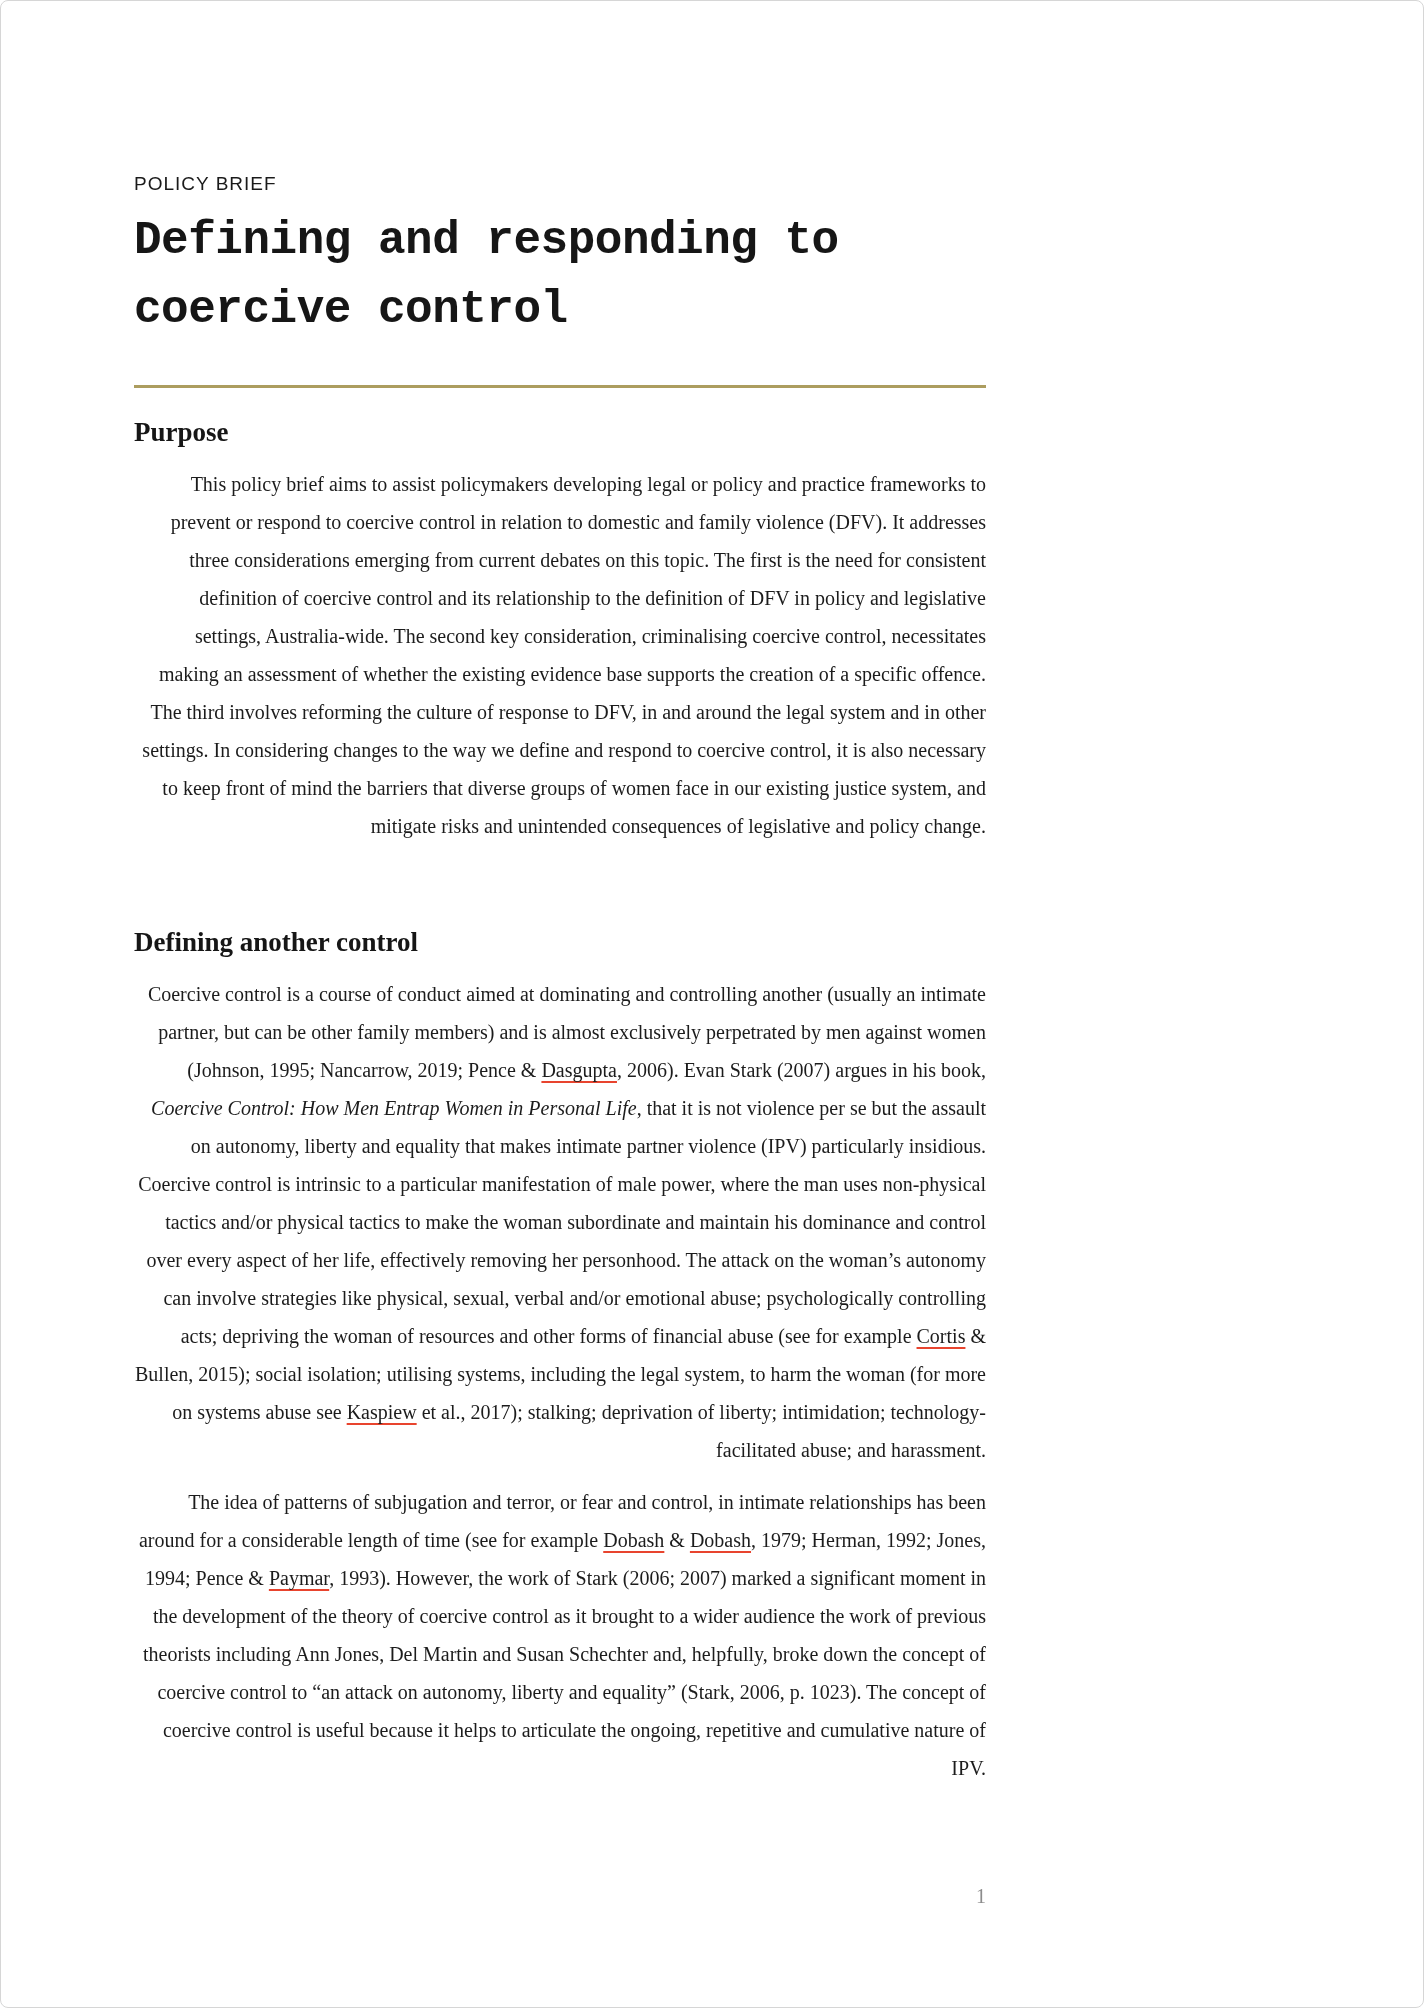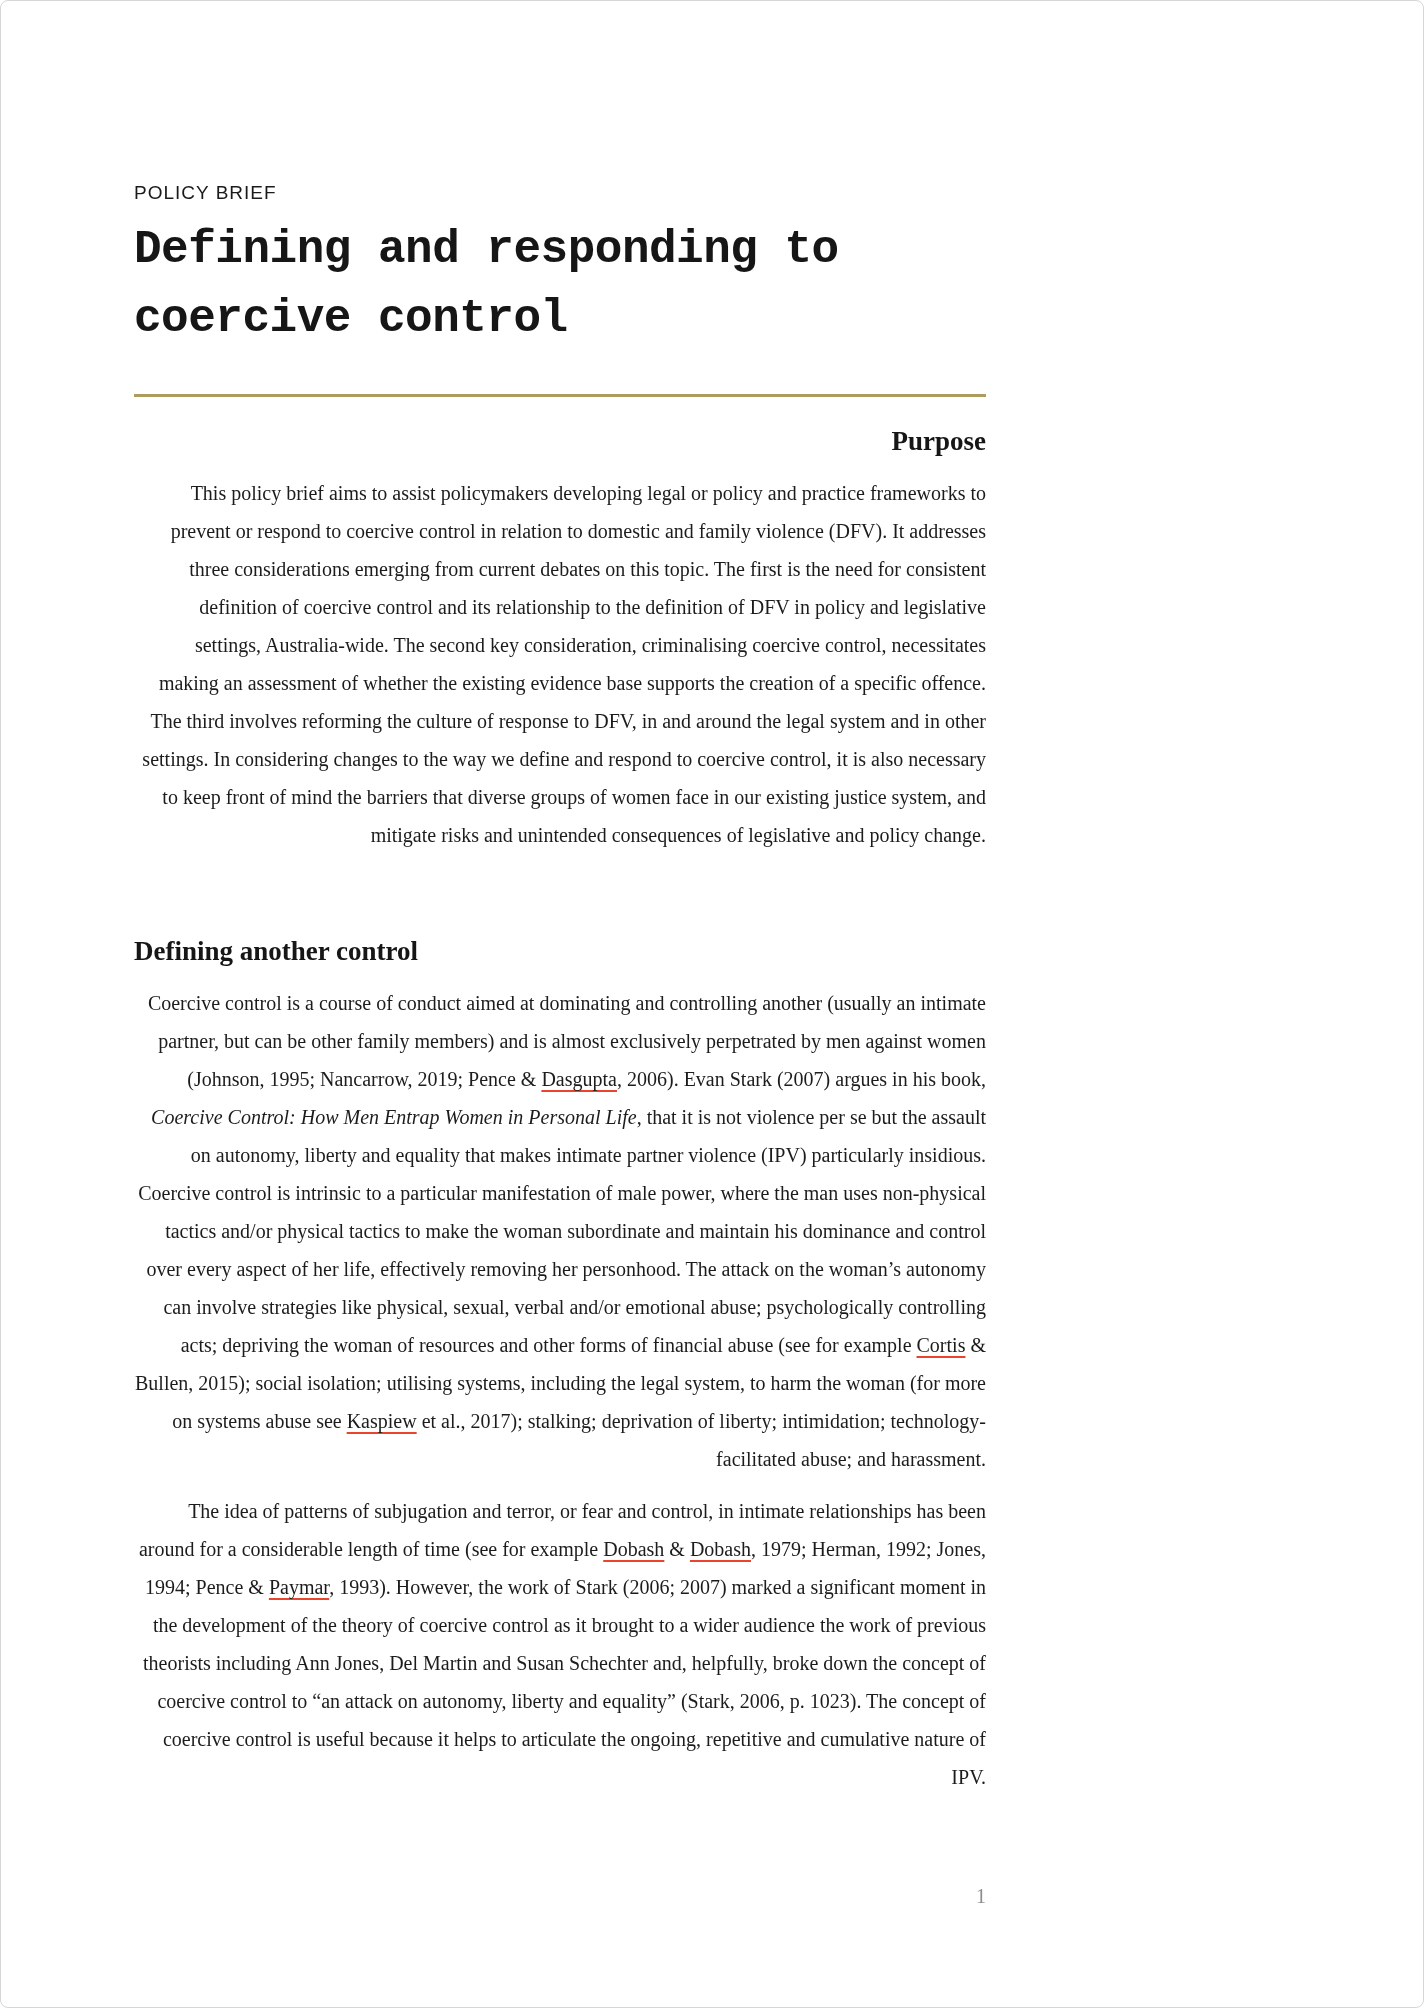--- a/index.html
+++ b/index.html
@@ -15,21 +15,21 @@
     background: #ffffff;
     border: 1px solid #d6d6d6;
     border-radius: 8px;
     overflow: hidden;
     font-family: "Liberation Serif", serif;
     color: #1c1c1c;
   }
   .content {
     position: absolute;
     left: 133px;
-    top: 9px;
+    top: 0;
     width: 852px;
   }
   .kicker {
     margin-top: 172px;
     font-family: "Liberation Sans", sans-serif;
     font-size: 19px;
     font-weight: 400;
     letter-spacing: 1px;
     color: #1a1a1a;
   }
@@ -51,21 +51,20 @@
   }
   #sections h2.section-heading {
     margin: 80px 0 16px 0;
     font-size: 27px;
     line-height: 34px;
     font-weight: 700;
     color: #161616;
   }
   #sections h2.section-heading:first-child {
     margin-top: 27px;
-    text-align: right;
   }
   #sections p.body-para {
     margin: 0 0 14px 0;
     font-size: 20px;
     line-height: 38px;
     font-weight: 400;
     text-align: right;
   }
   .run-plain { font-style: normal; }
   .run-italic { font-style: italic; }

